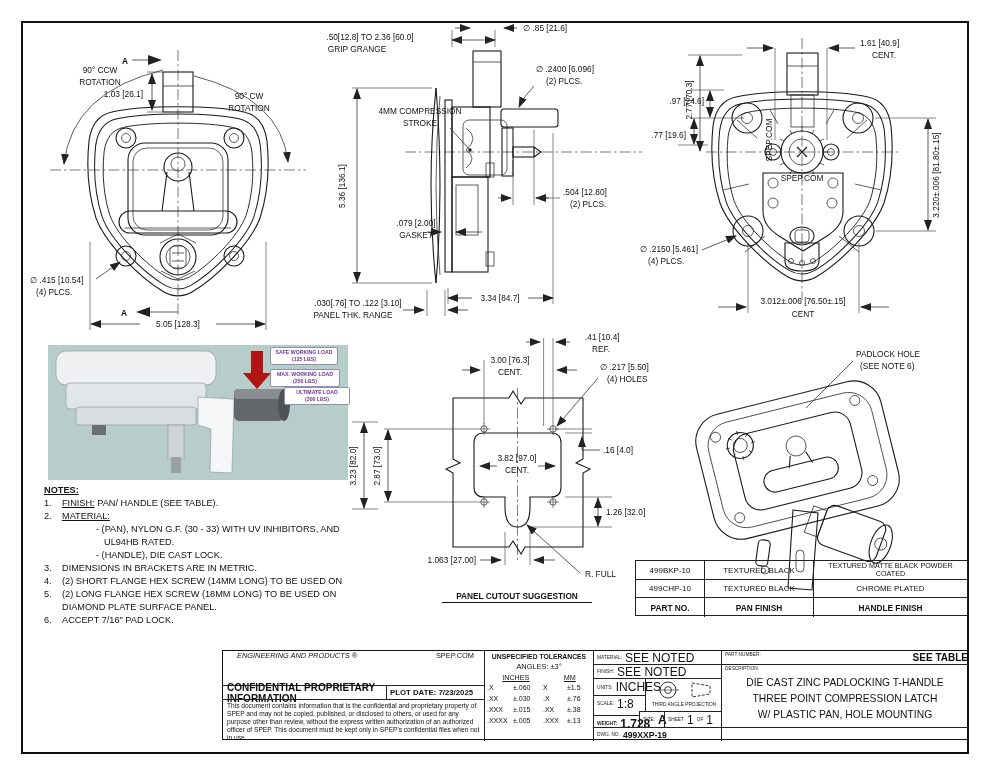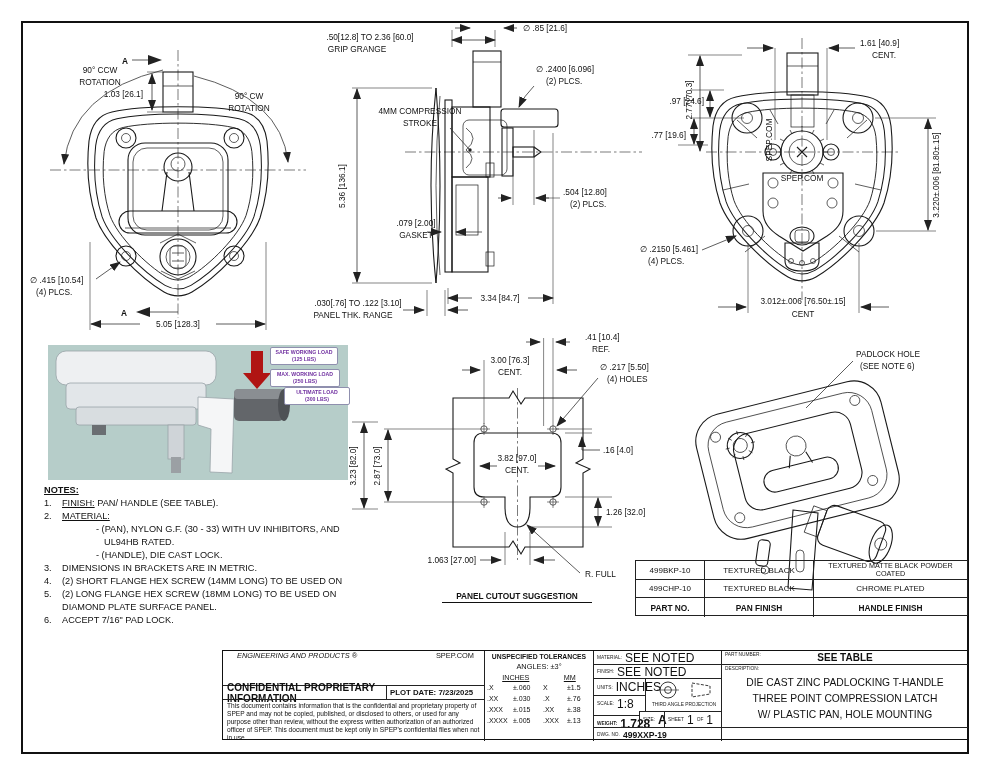--- a/index.html
+++ b/index.html
@@ -503,21 +503,21 @@
     </div>
     <div class="abs cellrow" style="left:0;top:76px;width:128px;height:14px;">
       <span class="tiny">DWG. NO.</span>
           <span class="val" style="font-weight:bold;font-size:8.6px;">499XXP-19</span>
     </div>
   </div>
 
   <div class="abs" style="left:498px;top:0;width:246px;height:90px;border-left:1px solid #222;">
     <div class="abs" style="left:0;top:0;width:246px;height:13px;">
       <span class="tiny" style="position:absolute;left:3px;top:1px;">PART NUMBER:</span>
-      <div style="text-align:center;font-weight:bold;font-size:10px;line-height:13px;">SEE TABLE</div>
+      <div style="text-align:right;font-weight:bold;font-size:10px;line-height:13px;">SEE TABLE</div>
     </div>
     <div class="abs" style="left:0;top:13px;width:246px;height:63px;border-top:1px solid #222;">
       <span class="tiny" style="position:absolute;left:3px;top:1px;">DESCRIPTION:</span>
       <div style="text-align:center;font-size:10.3px;margin-top:10px;line-height:16px;">
         <div>DIE CAST ZINC PADLOCKING T-HANDLE</div>
         <div>THREE POINT COMPRESSION LATCH</div>
         <div>W/ PLASTIC PAN, HOLE MOUNTING</div>
       </div>
     </div>
     <div class="abs" style="left:0;top:76px;width:246px;height:14px;border-top:1px solid #222;"></div>

